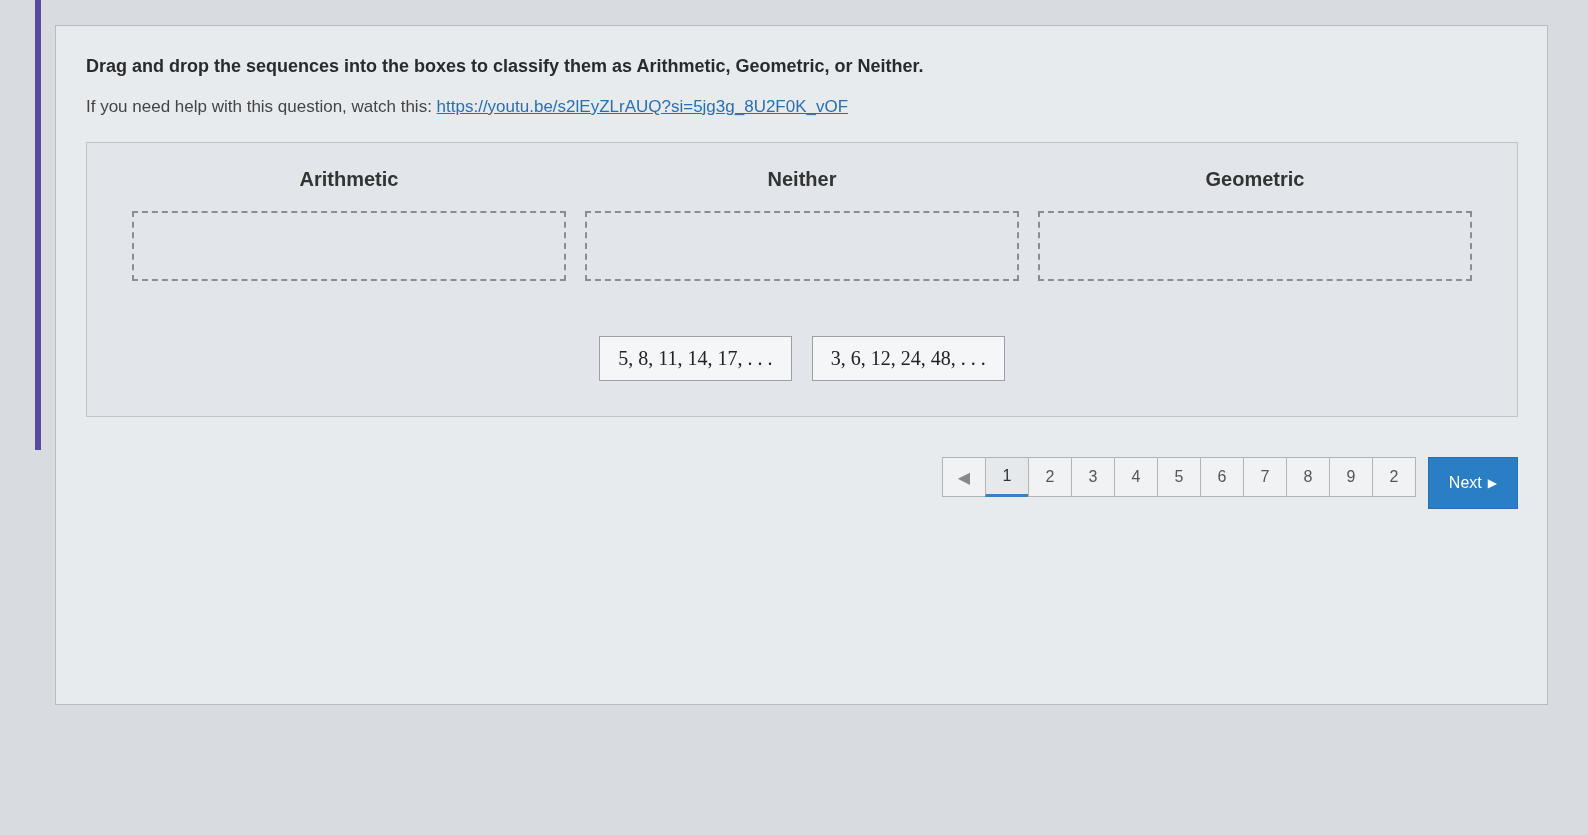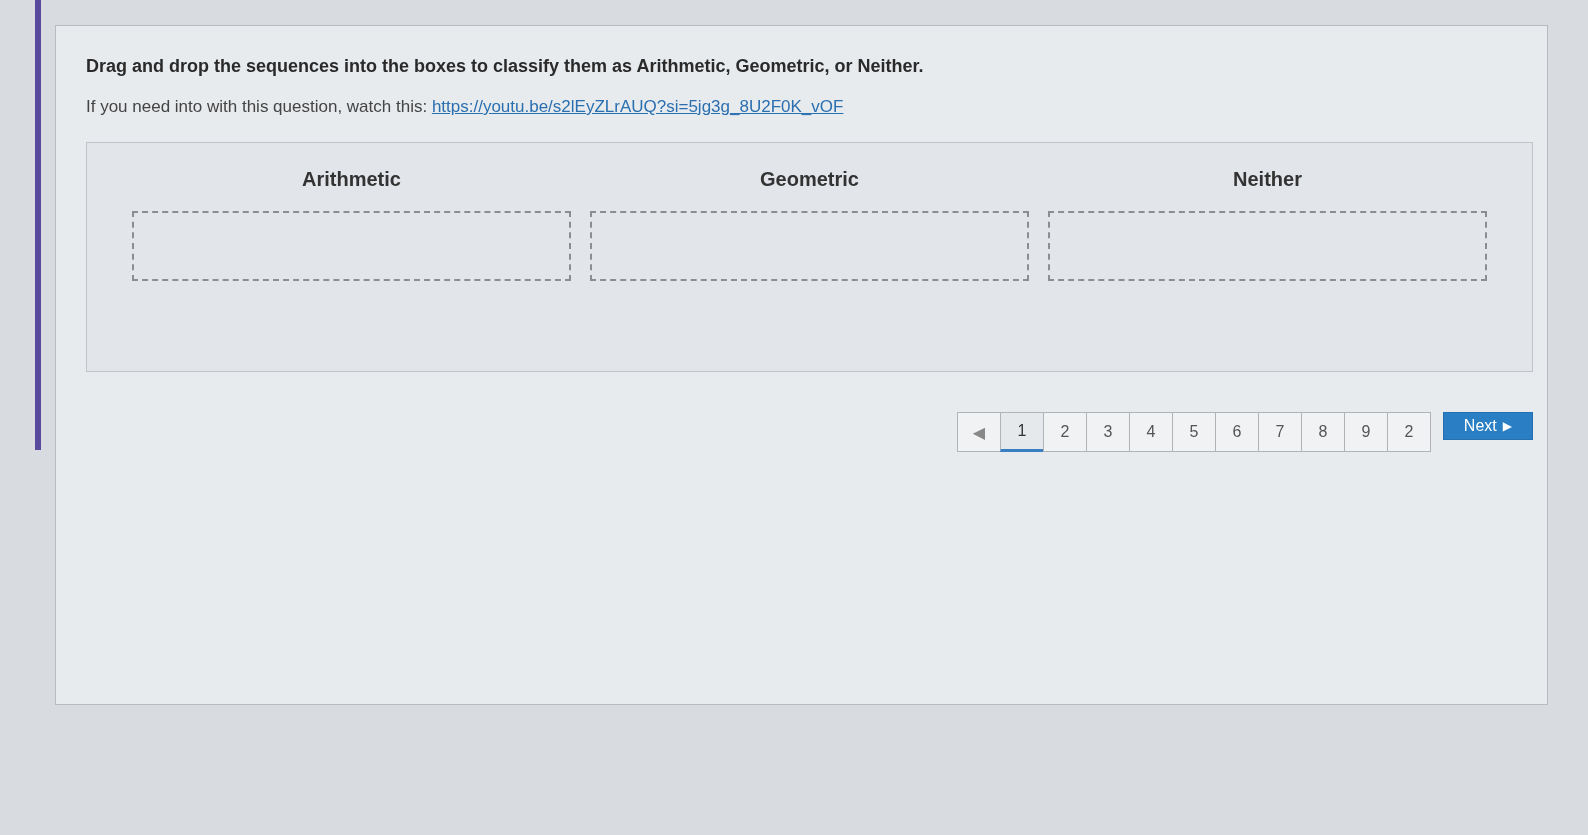--- a/index.html
+++ b/index.html
@@ -19,21 +19,21 @@
       position: absolute;
       left: 35px;
       top: 0;
       width: 6px;
       height: 450px;
       background: #5a4a9e;
     }
     .question-card {
       background: #e8ebee;
       border: 1px solid #b8bcc0;
-      padding: 30px 14px 20px 30px;
+      padding: 30px 29px 20px 30px;
       min-height: 680px;
       position: relative;
     }
     .instruction {
       font-size: 18px;
       color: #2a2a2a;
       font-weight: bold;
       margin-bottom: 20px;
     }
     .help-text {
@@ -113,21 +113,21 @@
     }
     .page-btn.active {
       border-bottom: 3px solid #3a7fc4;
       color: #333;
       background: #e6e9ec;
     }
     .next-btn {
       background: #2a7fc4;
       color: #fff;
       border: 1px solid #2570b0;
-      height: 28px;
+      height: 52px;
       padding: 0 20px;
       font-size: 16px;
       display: flex;
       align-items: center;
       gap: 6px;
       cursor: pointer;
       margin-left: 12px;
     }
     .next-btn .tri {
       font-size: 12px;
@@ -136,41 +136,43 @@
 </head>
 <body>
 
 <div class="sidebar-accent"></div>
 
 <div class="question-card">
 
   <p class="instruction">Drag and drop the sequences into the boxes to classify them as Arithmetic, Geometric, or Neither.</p>
 
   <p class="help-text">
-    <span>If you need into with this question, watch this: </span><a href="#" class="help-link">https://youtu.be/s2lEyZLrAUQ?si=5jg3g_8U2F0K_vOF</a>
+    <span>If you need help with this question, watch this: </span><a href="#" class="help-link">https://youtu.be/s2lEyZLrAUQ?si=5jg3g_8U2F0K_vOF</a>
   </p>
 
   <div class="drag-area">
 
     <div class="categories">
       <div class="category">
         <div class="category-label">Arithmetic</div>
         <div class="drop-zone"></div>
       </div>
       <div class="category">
-        <div class="category-label">Geometric</div>
+        <div class="category-label">Neither</div>
         <div class="drop-zone"></div>
       </div>
       <div class="category">
-        <div class="category-label">Neither</div>
+        <div class="category-label">Geometric</div>
         <div class="drop-zone"></div>
       </div>
     </div>
 
     <div class="sequences-row">
+      <div class="sequence-tile">5, 8, 11, 14, 17, . . .</div>
+      <div class="sequence-tile">3, 6, 12, 24, 48, . . .</div>
     </div>
 
   </div>
 
   <div class="pagination">
     <div class="page-btn prev">
       <span>◀</span>
     </div>
     <div class="page-btn active">1</div>
     <div class="page-btn">2</div>

